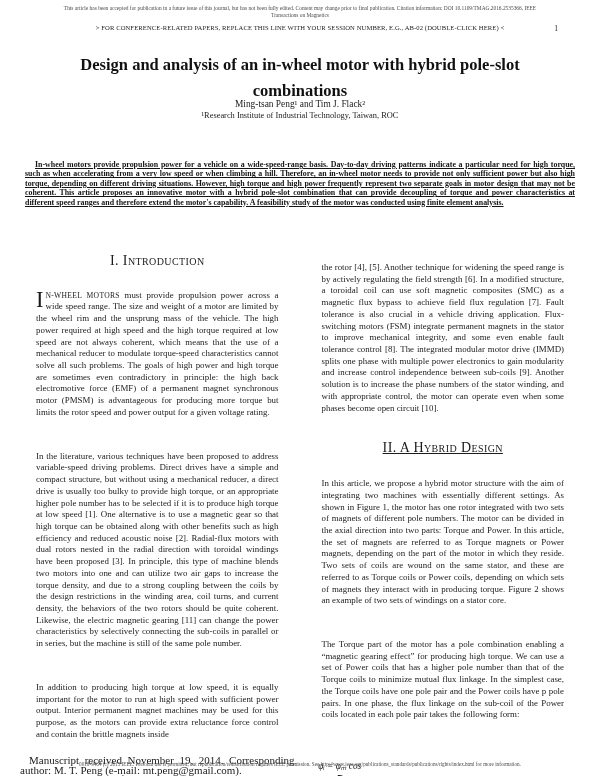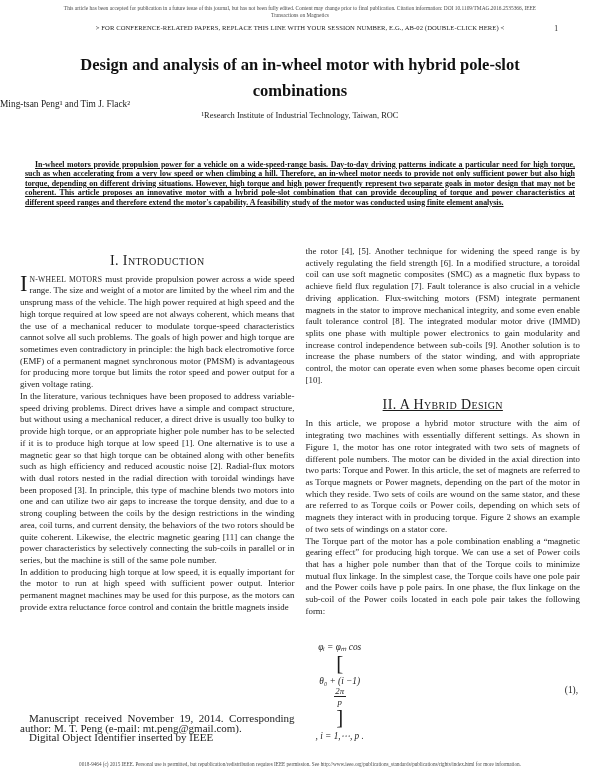--- a/index.html
+++ b/index.html
@@ -12,21 +12,21 @@
     position:absolute;top:5px;left:28px;right:28px;text-align:center;
     font-size:5.4px;line-height:7.4px;color:#4a4a4a;
   }
   .running-row{position:absolute;top:24px;left:30px;right:30px;height:10px;}
   .running-head{text-align:center;font-size:6.6px;color:#222;letter-spacing:0.1px;}
   .page-num{position:absolute;right:12px;top:0;font-size:7.6px;color:#222;}
   .title{
     position:absolute;top:52px;left:58px;right:58px;text-align:center;
     font-size:16.5px;font-weight:bold;line-height:26px;margin:0;color:#111;
   }
-  .authors{position:absolute;top:99px;left:0;right:0;text-align:left;font-size:9.4px;}
+  .authors{position:absolute;top:99px;left:0;right:0;text-align:center;font-size:9.4px;}
   .affils{position:absolute;top:111px;left:28px;right:28px;text-align:center;font-size:8.4px;line-height:10.8px;}
   .abstract{
     position:absolute;top:160px;left:25px;right:25px;margin:0;
     font-size:7.9px;line-height:9.4px;font-weight:bold;text-align:justify;text-indent:10px;color:#141414;text-decoration:underline;
   }
   .index-terms{
     position:absolute;top:224px;left:25px;right:25px;margin:0;
     font-size:7.9px;font-weight:bold;font-style:italic;text-indent:10px;color:#141414;
   }
   .columns{
@@ -35,21 +35,21 @@
   }
   .col{
     flex:1;display:flex;flex-direction:column;
     font-size:8.9px;line-height:11.72px;text-align:justify;min-width:0;
   }
   .sec{
     font-size:14px;font-weight:400;font-variant:small-caps;letter-spacing:0.4px;
     text-align:center;margin:9px 0 7px 0;
   }
   .sec2{margin:12px 0 8px 0;text-decoration:underline;}
-  p.body{margin:0;}
+  p.body{margin:16px;}
   .dropcap{float:left;font-size:22.5px;line-height:19.5px;padding-right:2px;}
   .sc{font-size:7.6px;letter-spacing:0.3px;}
   .footnote{margin-top:auto;font-size:11px;line-height:9.2px;text-align:justify;}
   .footnote p{margin:0;text-indent:9px;}
   .equation{
     display:flex;align-items:center;margin-top:22px;padding-left:10px;
     font-style:italic;font-size:9.3px;line-height:normal;text-align:left;
   }
   .eq-group{display:inline-flex;align-items:center;flex-direction:column;}
   .bracket{

